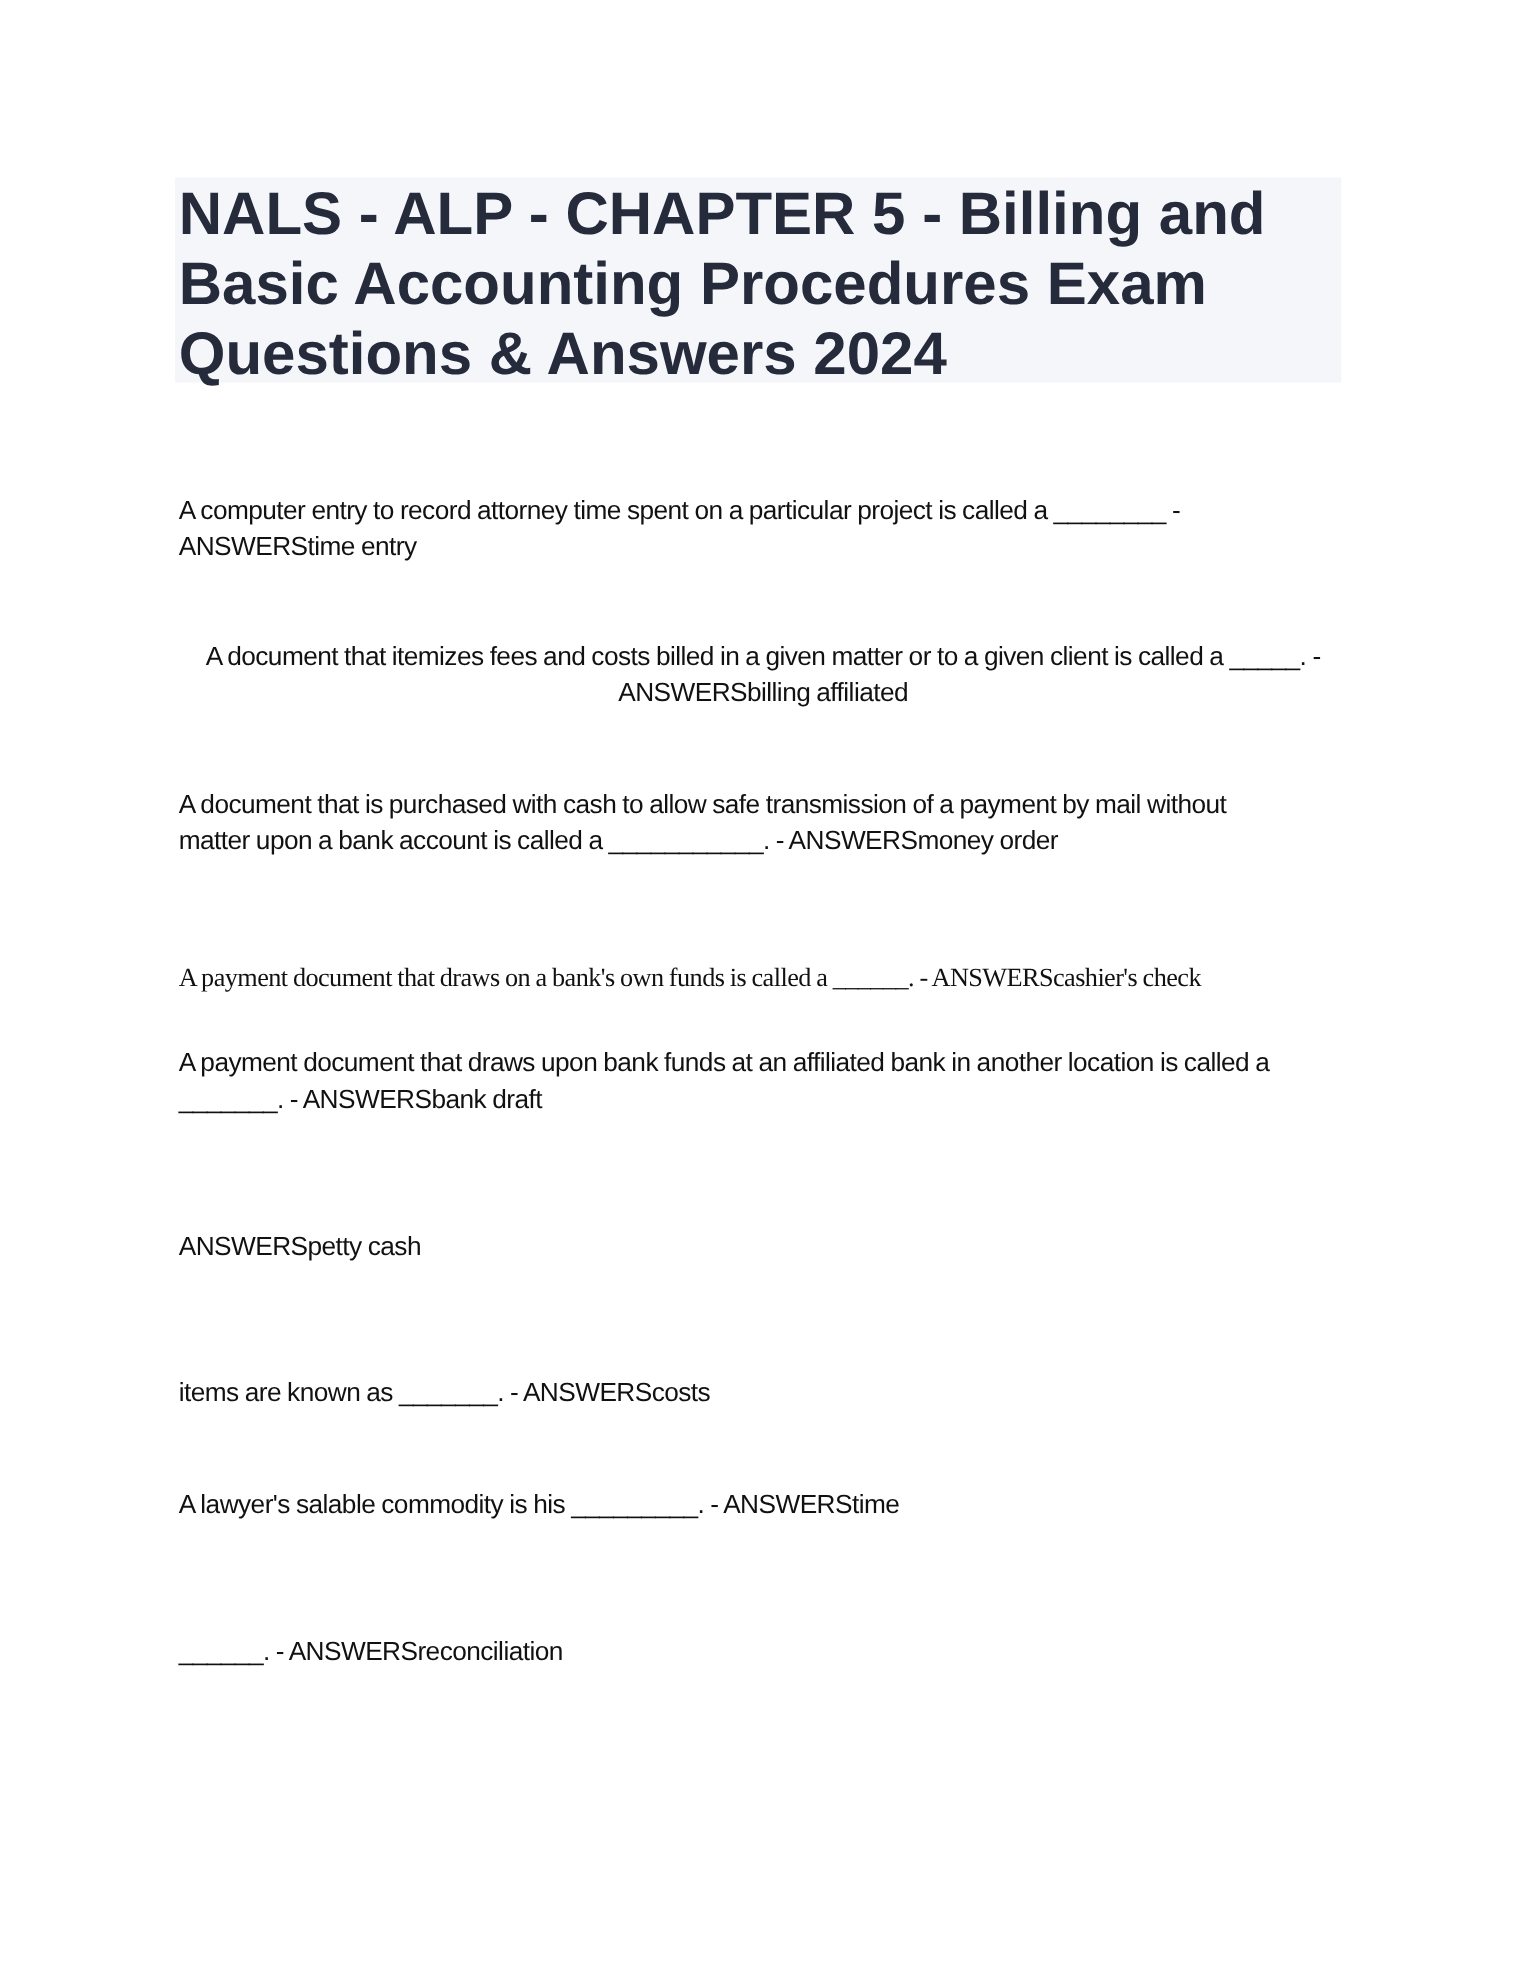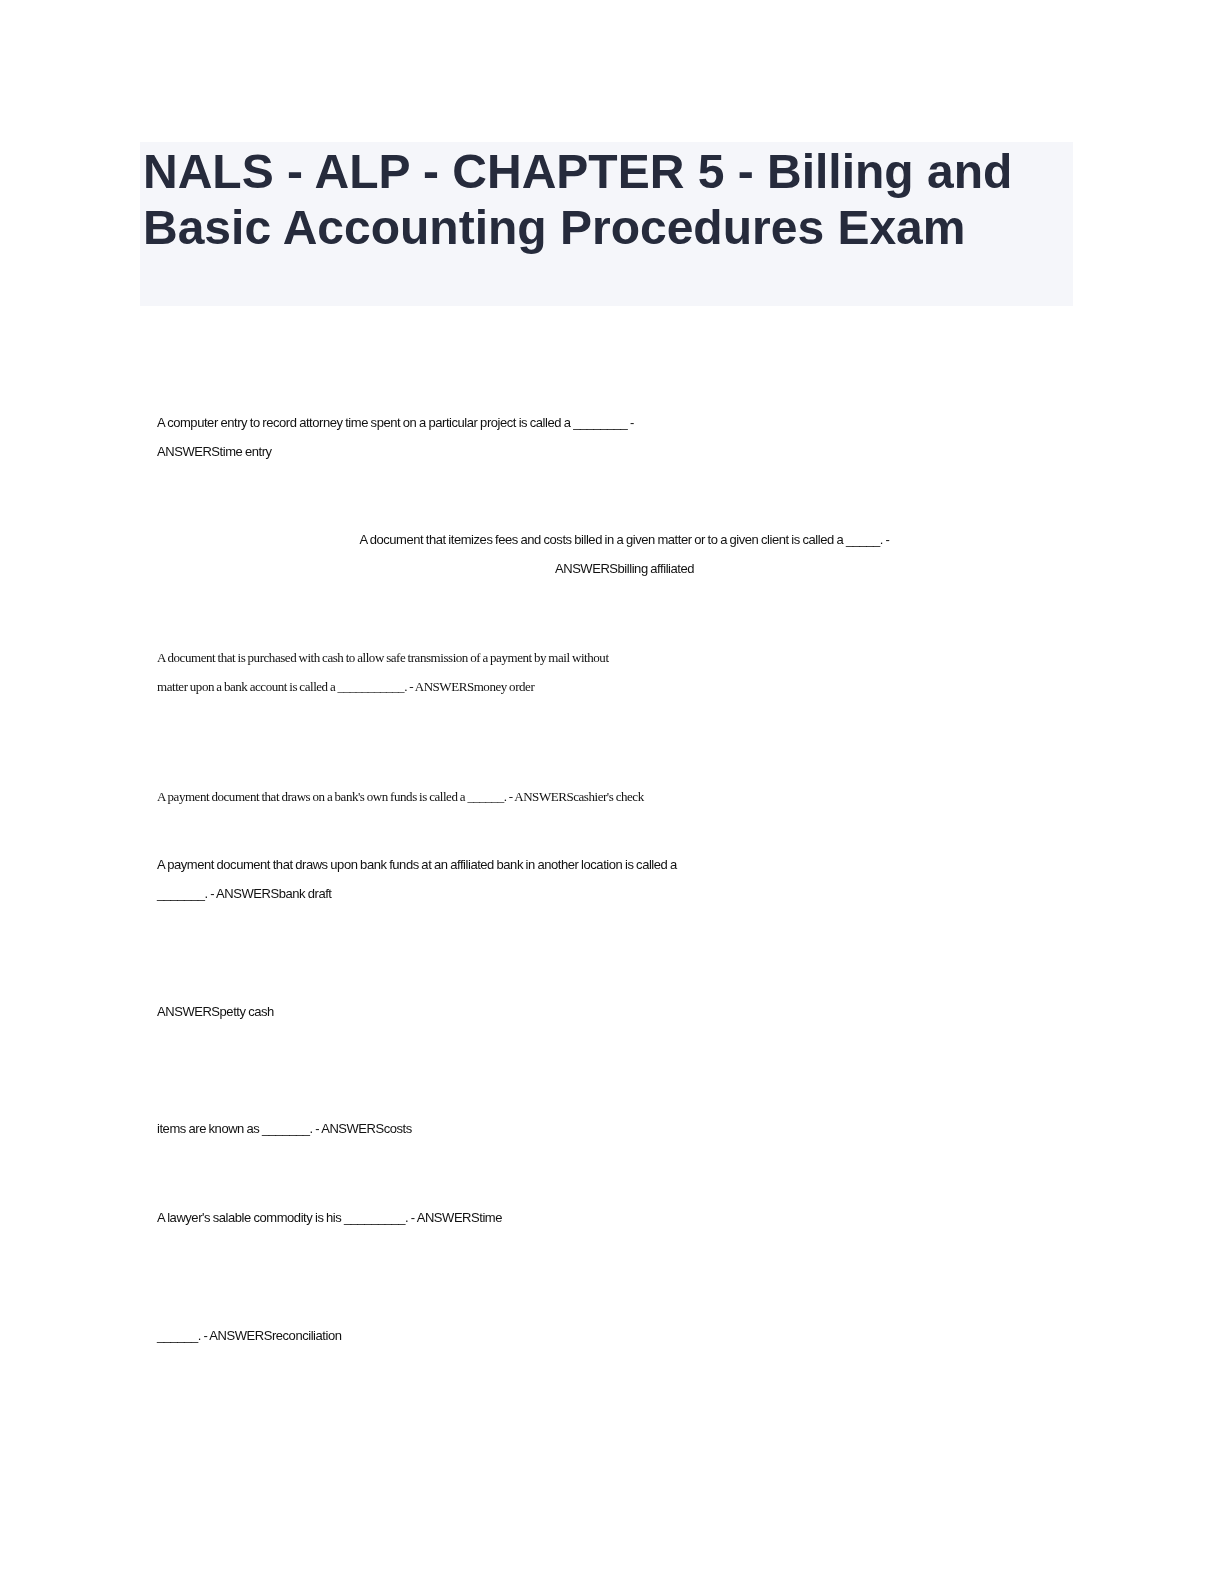--- a/index.html
+++ b/index.html
@@ -41,56 +41,57 @@
       letter-spacing: 0px;
     }
     .qa-list {
       position: absolute;
       left: 143px;
       top: 394px;
       width: 940px;
     }
     .qa-item {
       font-family: "Liberation Sans", sans-serif;
-      font-size: 13px;
+      font-size: 21px;
       line-height: 29px;
       color: #111111;
-      margin: 14px;
+      margin: 0;
       position: absolute;
       left: 0;
       width: 935px;
       letter-spacing: -0.45px;
       word-spacing: -0.5px;
     }
   </style>
 </head>
 <body>
 
 <div class="page">
 
   <div class="title-box">
     <h1 class="title">
       <span>NALS - ALP - CHAPTER 5 - Billing and</span><br>
       <span>Basic Accounting Procedures Exam</span><br>
+      <span>Questions &amp; Answers 2024</span>
     </h1>
   </div>
 
   <div class="qa-list">
 
     <p class="qa-item" style="top:0px;">
       <span>A computer entry to record attorney time spent on a particular project is called a ________ -</span><br>
       <span>ANSWERStime entry</span>
     </p>
 
     <p class="qa-item" style="top:117px;text-align:center;">
       <span>A document that itemizes fees and costs billed in a given matter or to a given client is called a _____. -</span><br>
       <span>ANSWERSbilling affiliated</span>
     </p>
 
-    <p class="qa-item" style="top:235px;font-family:Liberation Serif, serif;">
+    <p class="qa-item" style="top:235px;">
       <span>A document that is purchased with cash to allow safe transmission of a payment by mail without</span><br>
       <span>matter upon a bank account is called a ___________. - ANSWERSmoney order</span>
     </p>
 
     <p class="qa-item" style="top:374px;font-family:Liberation Serif, serif;">
       <span>A payment document that draws on a bank's own funds is called a ______. - ANSWERScashier's check</span>
     </p>
 
     <p class="qa-item" style="top:442px;">
       <span>A payment document that draws upon bank funds at an affiliated bank in another location is called a</span><br>

